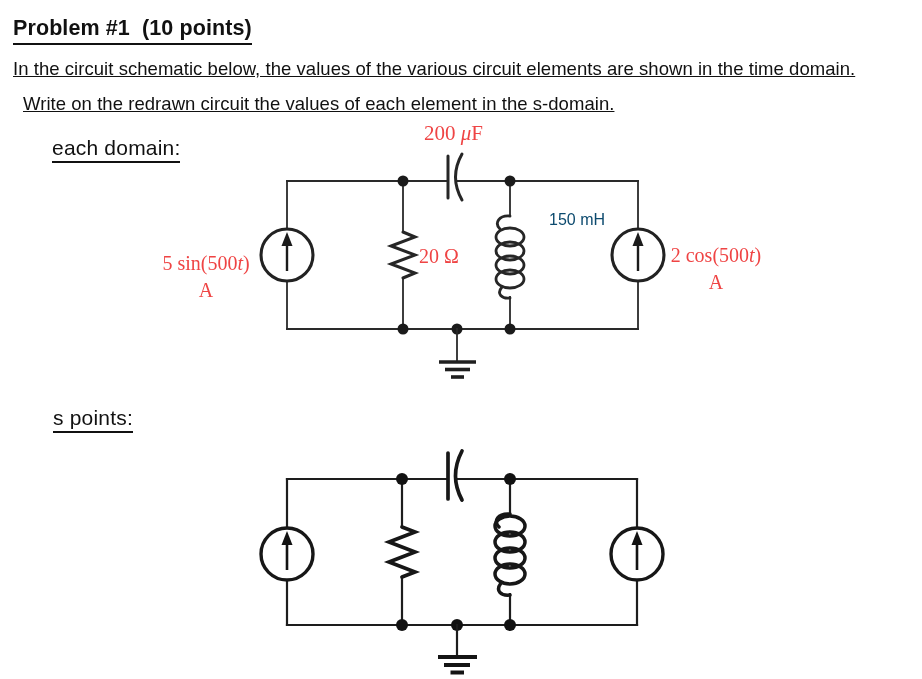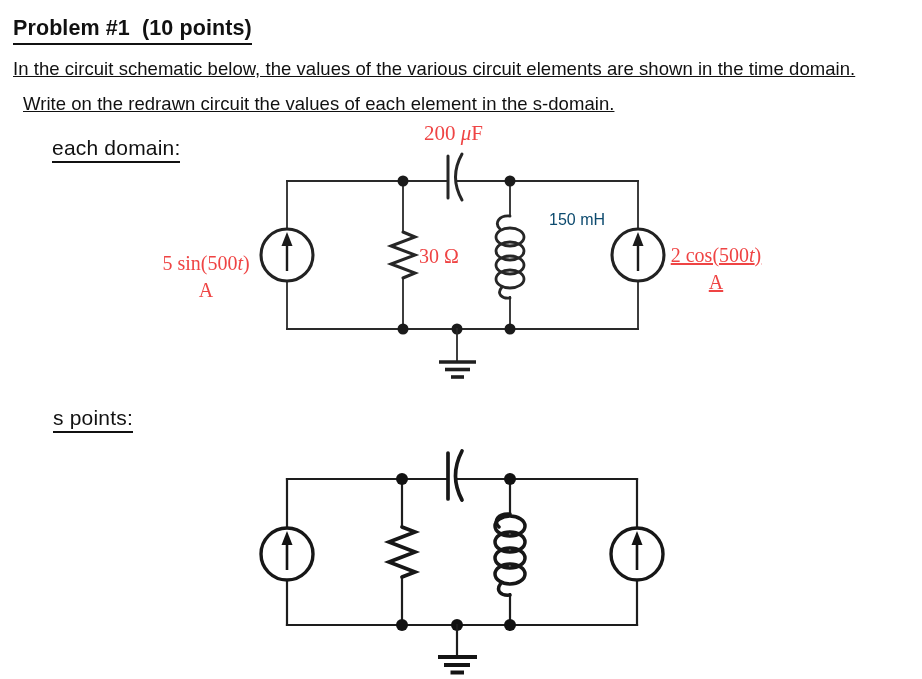--- a/index.html
+++ b/index.html
@@ -26,21 +26,21 @@
   .sh{left:53px;top:406px;}
   .serif-label{
     font-family:"Liberation Serif",serif;
     font-size:20px;color:#ef4444;white-space:nowrap;
   }
   .cap-label{left:424px;top:121px;font-size:21px;}
   .res-label{left:419px;top:245px;}
   .ind-label{left:549px;top:211px;font-family:"Liberation Sans",sans-serif;font-size:16px;color:#0c4a6e;}
   .src-label{text-align:center;line-height:27px;}
   .src-left{left:150px;top:242px;width:112px;margin-top:8px;}
-  .src-right{left:663px;top:242px;width:106px;text-decoration:underline;}
+  .src-right{left:663px;top:242px;width:106px;}
   .it{font-style:italic;}
   svg{position:absolute;left:0;top:0;}
   .wire1{stroke:#2a2a2a;stroke-width:1.8;fill:none;stroke-linecap:square;}
   .comp1{stroke:#262626;stroke-width:3;fill:none;stroke-linecap:round;}
   .src1{stroke:#222;stroke-width:3.1;fill:none;}
   .dot1{fill:#1b1b1b;stroke:none;}
   .arr1{stroke:#1b1b1b;stroke-width:2.4;fill:none;}
   .arrh1{fill:#1b1b1b;stroke:none;}
   .gnd1{stroke:#1f1f1f;stroke-width:3.6;fill:none;}
   .wire2{stroke:#1d1d1d;stroke-width:2.2;fill:none;stroke-linecap:square;}
@@ -170,21 +170,21 @@
       <path class="wire2" d="M457 625 V656"></path>
       <path class="gnd2" d="M438 657 H477"></path>
       <path class="gnd2" d="M444 665 H470"></path>
       <path class="gnd2" d="M450.5 672.5 H464"></path>
     </g>
   </g>
 </svg>
 
 <div class="abs serif-label cap-label"><span>200 </span><span class="it">μ</span><span>F</span></div>
 
-<div class="abs serif-label res-label">30 Ω</div>
+<div class="abs serif-label res-label">20 Ω</div>
 
 <div class="abs serif-label ind-label">150 mH</div>
 
 <div class="abs serif-label src-label src-left">
   <div><span>5 sin(500</span><span class="it">t</span><span>)</span></div>
   <div>A</div>
 </div>
 
 <div class="abs serif-label src-label src-right">
   <div><span>2 cos(500</span><span class="it">t</span><span>)</span></div>

